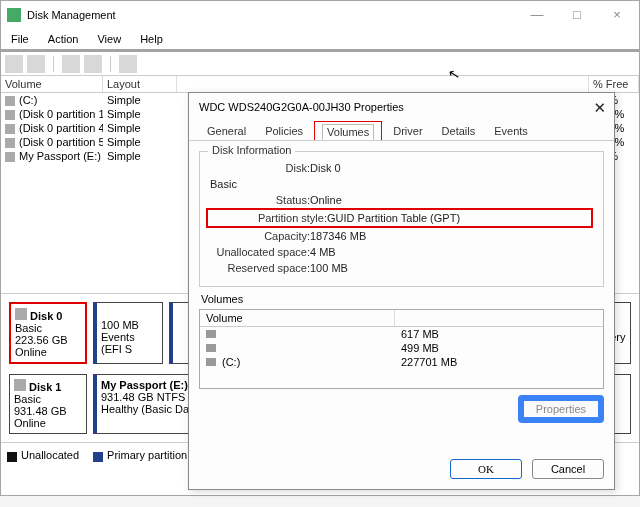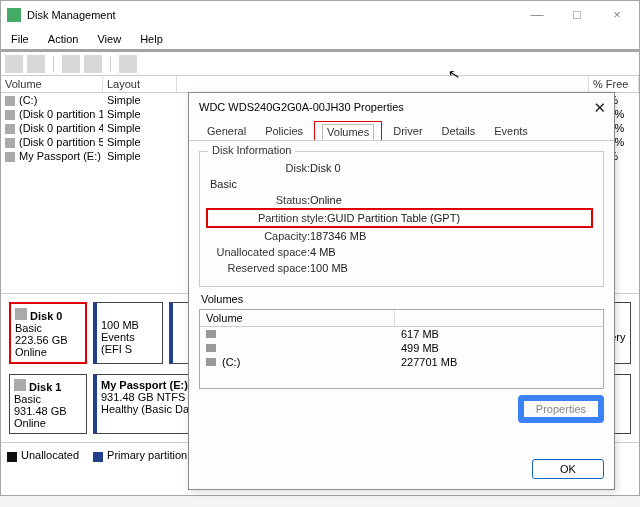--- a/index.html
+++ b/index.html
@@ -59,21 +59,21 @@
   .vol-table { border: 1px solid #aaa; margin: 4px 10px 6px 10px; height: 80px; overflow: hidden; }
   .vol-head { display: flex; border-bottom: 1px solid #ccc; }
   .vol-head .vh { padding: 2px 6px; border-right: 1px solid #ddd; }
   .vol-body .vrow { display: flex; padding: 1px 0; }
   .vol-body .vc { padding: 0 6px; }
   .drv-icon { width: 10px; height: 8px; background: #999; display: inline-block; margin-right: 6px; }
   .props-btns { text-align: right; padding: 0 10px; }
   .props-btns .pbtn { display: inline-block; border: 6px solid #3b82f6; padding: 2px 12px; color: #888; background: #fafafa; border-radius: 4px; }
   .props-foot { position: absolute; bottom: 10px; right: 10px; display: flex; gap: 10px; }
   .btn { display: inline-block; border: 1px solid #888; border-radius: 3px; padding: 3px 0; width: 72px; text-align: center; background: #fdfdfd; }
-  .btn:first-child { border-color: #1267c7; }
+  .btn:first-child { border-color: #1267c7; font-family: Liberation Serif, serif; }
 
   .cursor { position: absolute; left: 448px; top: 66px; font-size: 14px; transform: rotate(-12deg); color: #000; }
 </style>
 </head>
 <body>
 
 <div class="dm-window">
   <div class="dm-titlebar">
     <span class="icon"></span>
     <span class="title">Disk Management</span>
@@ -247,16 +247,17 @@
           <div class="vc">227701 MB</div>
         </div>
     </div>
   </div>
   <div class="props-btns">
     <span class="pbtn">Properties</span>
   </div>
 
   <div class="props-foot">
     <span class="btn">OK</span>
+    <span class="btn">Cancel</span>
   </div>
 </div>
 
 <span class="cursor">↖</span>
 
 </body></html>

